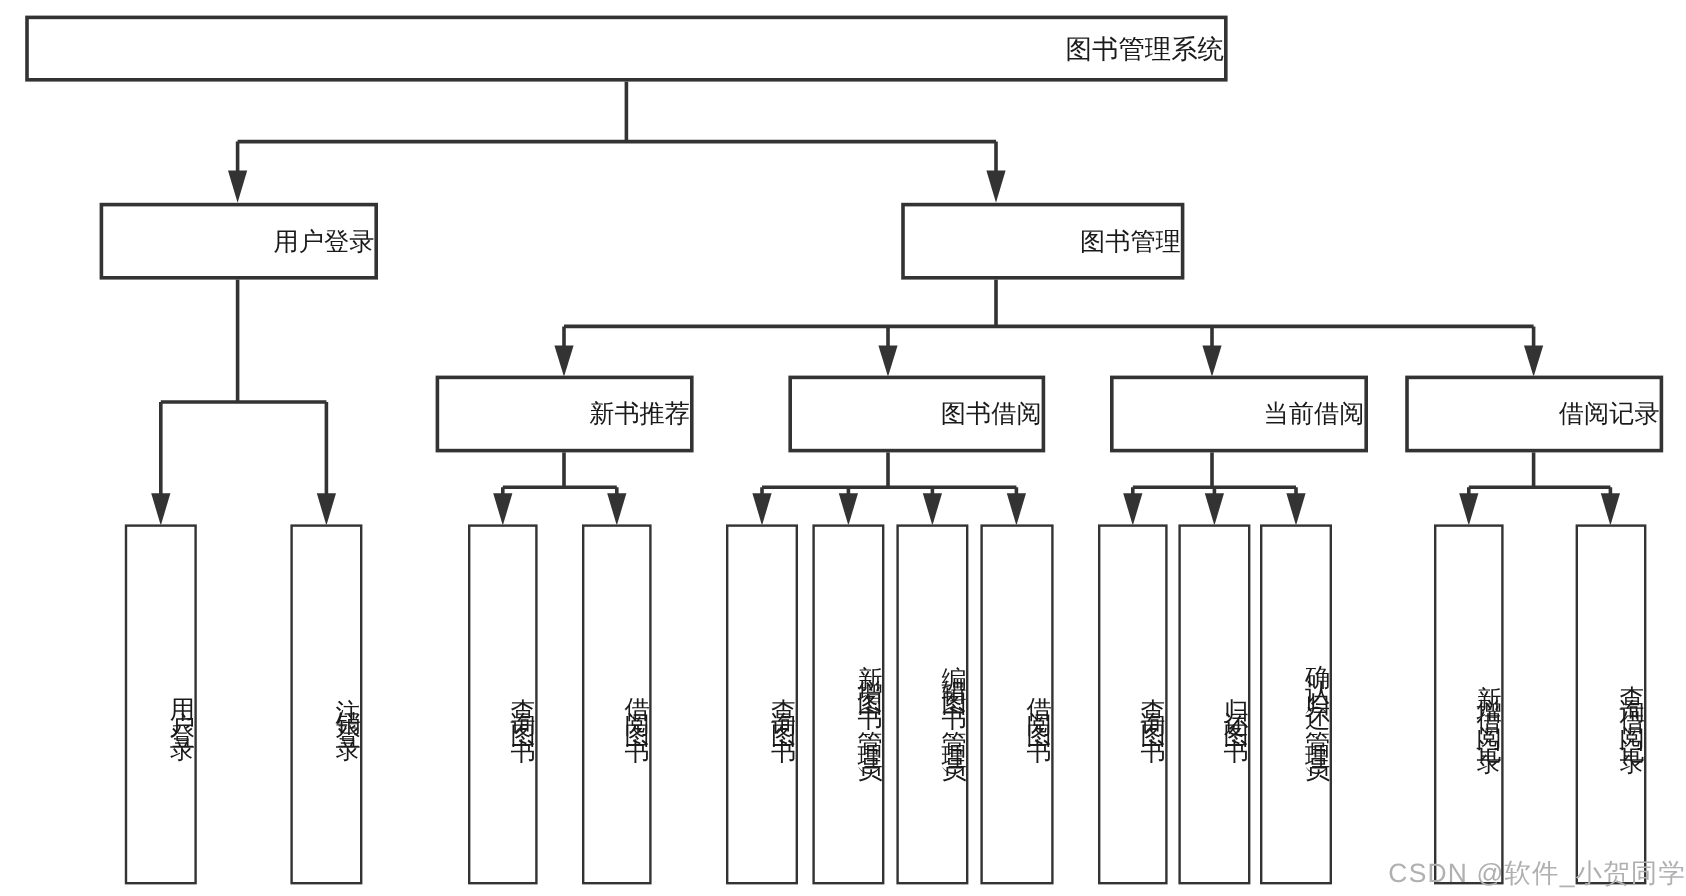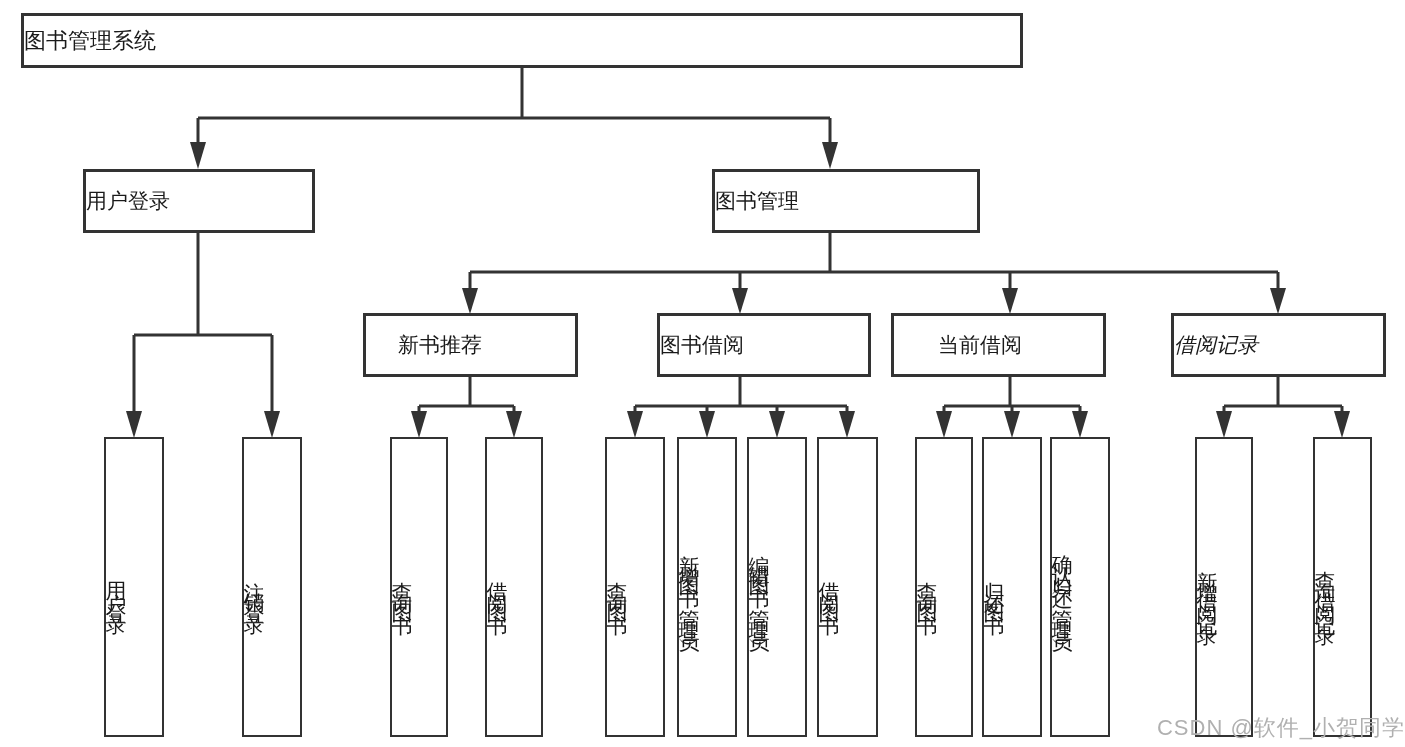--- a/index.html
+++ b/index.html
@@ -35,21 +35,21 @@
     fill: var(--line);
     stroke: none;
   }
 
   .box {
     position: absolute;
     background: var(--background);
     border: 3px solid var(--line);
     display: flex;
     align-items: center;
-    justify-content: flex-start;
+    justify-content: flex-end;
     color: var(--text);
   }
   .box.root   { left: 21px;  top: 13px;  width: 1002px; height: 55px; font-size: 22px; }
   .box.lvl2   { top: 169px; height: 64px; font-size: 21px; }
   .box.lvl3   { top: 313px; height: 64px; font-size: 21px; }
   .box.leaf   {
     top: 437px; height: 300px;
     border-width: 2.5px;
     font-size: 21px;
   }
@@ -112,34 +112,34 @@
     <path class="arrow" d="M1334 411 L1350 411 L1342 438 Z"></path>
   </svg>
 
   <div class="box root">
     <span>图书管理系统</span>
   </div>
 
   <div class="box lvl2" style="left:83px;width:232px;">
     <span>用户登录</span>
   </div>
-  <div class="box lvl2" style="left:712px;width:268px;">
+  <div class="box lvl2" style="left:751px;width:236px;">
     <span>图书管理</span>
   </div>
 
   <div class="box lvl3" style="left:363px;width:215px;padding-left:32px;">
     <span>新书推荐</span>
   </div>
   <div class="box lvl3" style="left:633px;width:214px;margin-left:24px;">
     <span>图书借阅</span>
   </div>
-  <div class="box lvl3" style="left:891px;width:215px;padding-left:44px;">
+  <div class="box lvl3" style="left:925px;width:215px;padding-left:44px;">
     <span>当前借阅</span>
   </div>
-  <div class="box lvl3" style="left:1171px;width:215px;font-style:italic;">
+  <div class="box lvl3" style="left:1171px;width:215px;">
     <span>借阅记录</span>
   </div>
 
   <div class="box leaf" style="left:104px;width:60px;">
     <span class="vtext">用户登录</span>
   </div>
   <div class="box leaf" style="left:242px;width:60px;">
     <span class="vtext">注销登录</span>
   </div>
 

